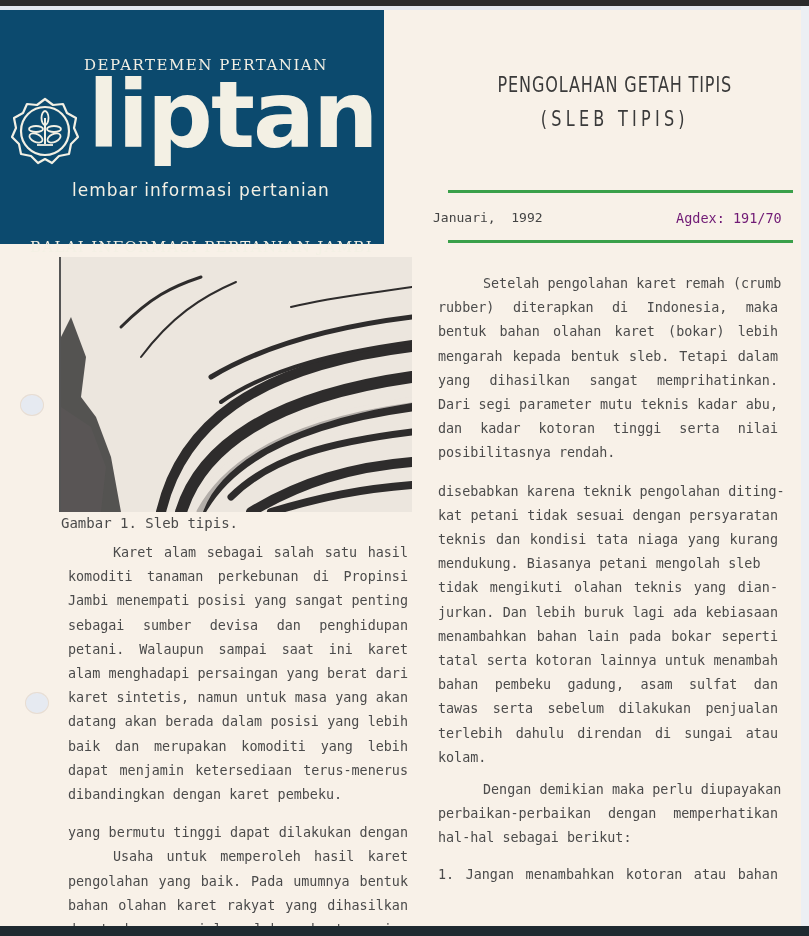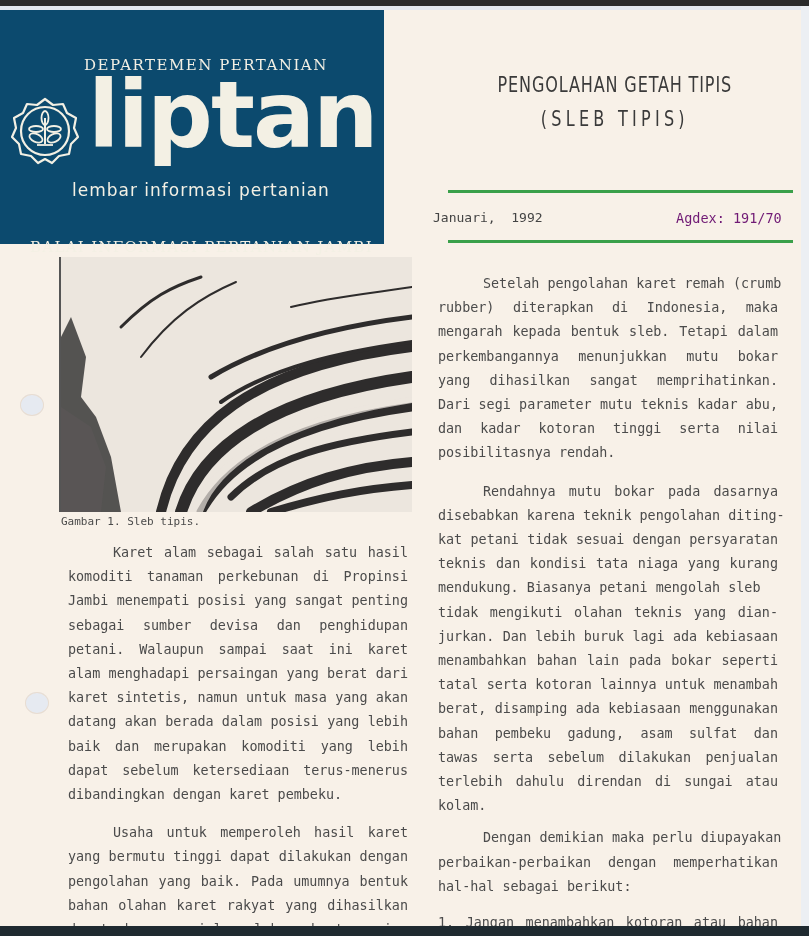--- a/index.html
+++ b/index.html
@@ -49,21 +49,21 @@
   .title div { line-height:34px; }
   .rule { position:absolute; left:448px; width:345px; height:3px; background:#3aa04a; }
   .issue-date { position:absolute; left:433px; top:210px; font-size:13px; color:#444; }
   .agdex { position:absolute; left:676px; top:210px; font-size:13.5px; color:#701a75; }
 
   
   .photo {
     position:absolute; left:59px; top:257px; width:351px; height:255px;
     background:#efeae3; overflow:hidden; border-left:2px solid #555;
   }
-  .caption { position:absolute; left:61px; top:515px; font-size:11px; color:#4a4a4a; }
+  .caption { position:absolute; left:61px; top:515px; font-size:14px; color:#4a4a4a; }
 
   
   .col { position:absolute; font-size:13.4px; line-height:24.2px; color:#4b4b4b; }
   .col p { margin:1px; text-align:justify; text-align-last:justify; }
   .col p .ln { display:block; text-align:justify; text-align-last:justify; white-space:nowrap; }
   .col p .ln.last { text-align-last:left; }
   .left-col { left:67px; top:540px; width:342px; }
   .right-col { left:437px; top:271px; width:342px; }
   .gap { height:12px; }
   .indent { padding-left:45px; }
@@ -139,56 +139,54 @@
   <p>
     <span class="ln indent">Karet alam sebagai salah satu hasil</span>
     <span class="ln">komoditi tanaman perkebunan di Propinsi</span>
     <span class="ln">Jambi menempati posisi yang sangat penting</span>
     <span class="ln">sebagai sumber devisa dan penghidupan</span>
     <span class="ln">petani. Walaupun sampai saat ini karet</span>
     <span class="ln">alam menghadapi persaingan yang berat dari</span>
     <span class="ln">karet sintetis, namun untuk masa yang akan</span>
     <span class="ln">datang akan berada dalam posisi yang lebih</span>
     <span class="ln">baik dan merupakan komoditi yang lebih</span>
-    <span class="ln">dapat sebelum ketersediaan terus-menerus</span>
+    <span class="ln">dapat menjamin ketersediaan terus-menerus</span>
     <span class="ln last">dibandingkan dengan karet pembeku.</span>
   </p>
   <div class="gap"></div>
   <p>
+    <span class="ln">yang bermutu tinggi dapat dilakukan dengan</span>
     <span class="ln indent">Usaha untuk memperoleh hasil karet</span>
-    <span class="ln">yang bermutu tinggi dapat dilakukan dengan</span>
     <span class="ln">pengolahan yang baik. Pada umumnya bentuk</span>
     <span class="ln">bahan olahan karet rakyat yang dihasilkan</span>
     <span class="ln">dapat berupa ojol, sleb, sheet angin,</span>
   </p>
 </div>
 
 <div class="col right-col">
   <p>
     <span class="ln indent">Setelah pengolahan karet remah (crumb</span>
     <span class="ln">rubber) diterapkan di Indonesia, maka</span>
+    <span class="ln">bentuk bahan olahan karet (bokar) lebih</span>
     <span class="ln">mengarah kepada bentuk sleb. Tetapi dalam</span>
-    <span class="ln">perkembangannya menunjukkan mutu bokar</span>
     <span class="ln">yang dihasilkan sangat memprihatinkan.</span>
     <span class="ln">Dari segi parameter mutu teknis kadar abu,</span>
     <span class="ln">dan kadar kotoran tinggi serta nilai</span>
     <span class="ln last">posibilitasnya rendah.</span>
   </p>
   <div class="gap"></div>
   <p>
-    <span class="ln indent">Rendahnya mutu bokar pada dasarnya</span>
     <span class="ln">disebabkan karena teknik pengolahan diting-</span>
     <span class="ln">kat petani tidak sesuai dengan persyaratan</span>
     <span class="ln">teknis dan kondisi tata niaga yang kurang</span>
     <span class="ln last">mendukung. Biasanya petani mengolah sleb</span>
     <span class="ln">tidak mengikuti olahan teknis yang dian-</span>
     <span class="ln">jurkan. Dan lebih buruk lagi ada kebiasaan</span>
     <span class="ln">menambahkan bahan lain pada bokar seperti</span>
     <span class="ln">tatal serta kotoran lainnya untuk menambah</span>
-    <span class="ln">berat, disamping ada kebiasaan menggunakan</span>
     <span class="ln">bahan pembeku gadung, asam sulfat dan</span>
     <span class="ln">tawas serta sebelum dilakukan penjualan</span>
     <span class="ln">terlebih dahulu direndan di sungai atau</span>
     <span class="ln last">kolam.</span>
   </p>
   <div class="gap" style="height:6px;"></div>
   <p>
     <span class="ln indent">Dengan demikian maka perlu diupayakan</span>
     <span class="ln">perbaikan-perbaikan dengan memperhatikan</span>
     <span class="ln last">hal-hal sebagai berikut:</span>

